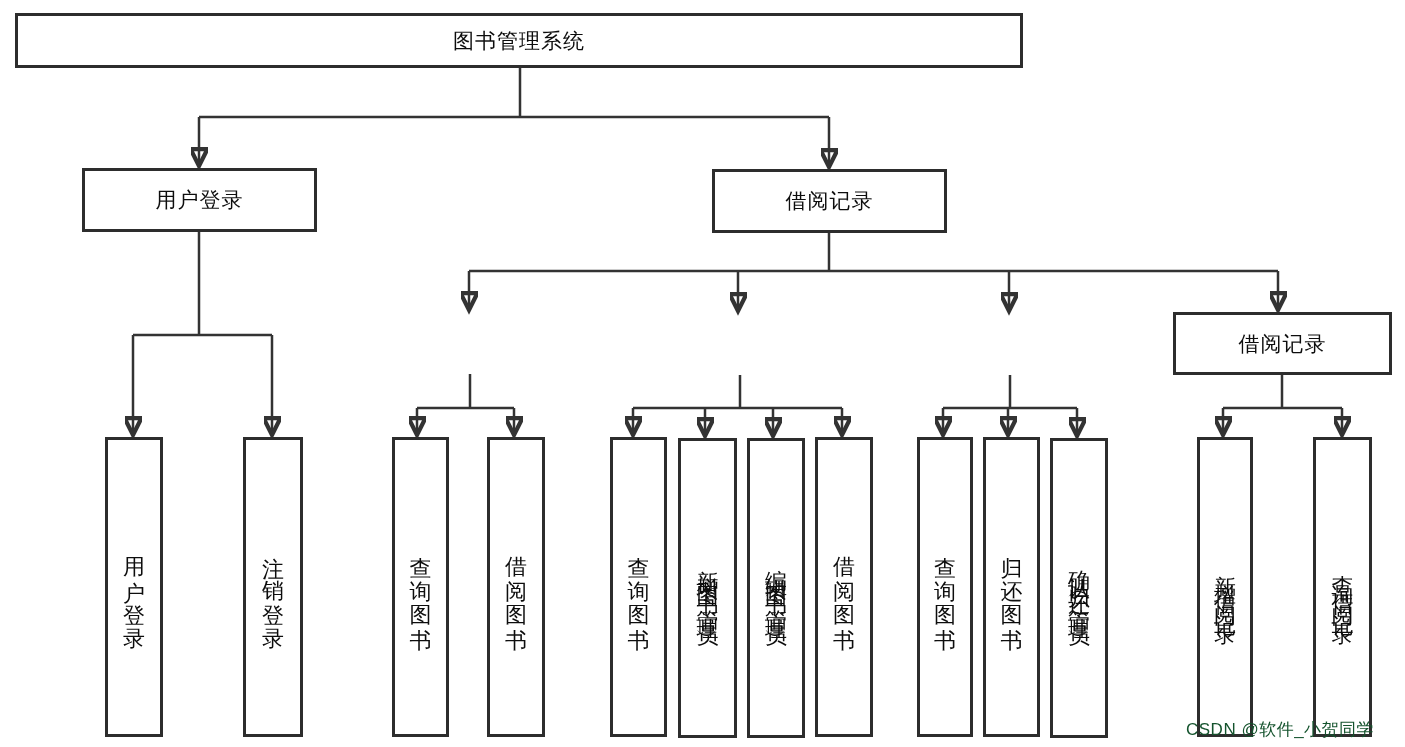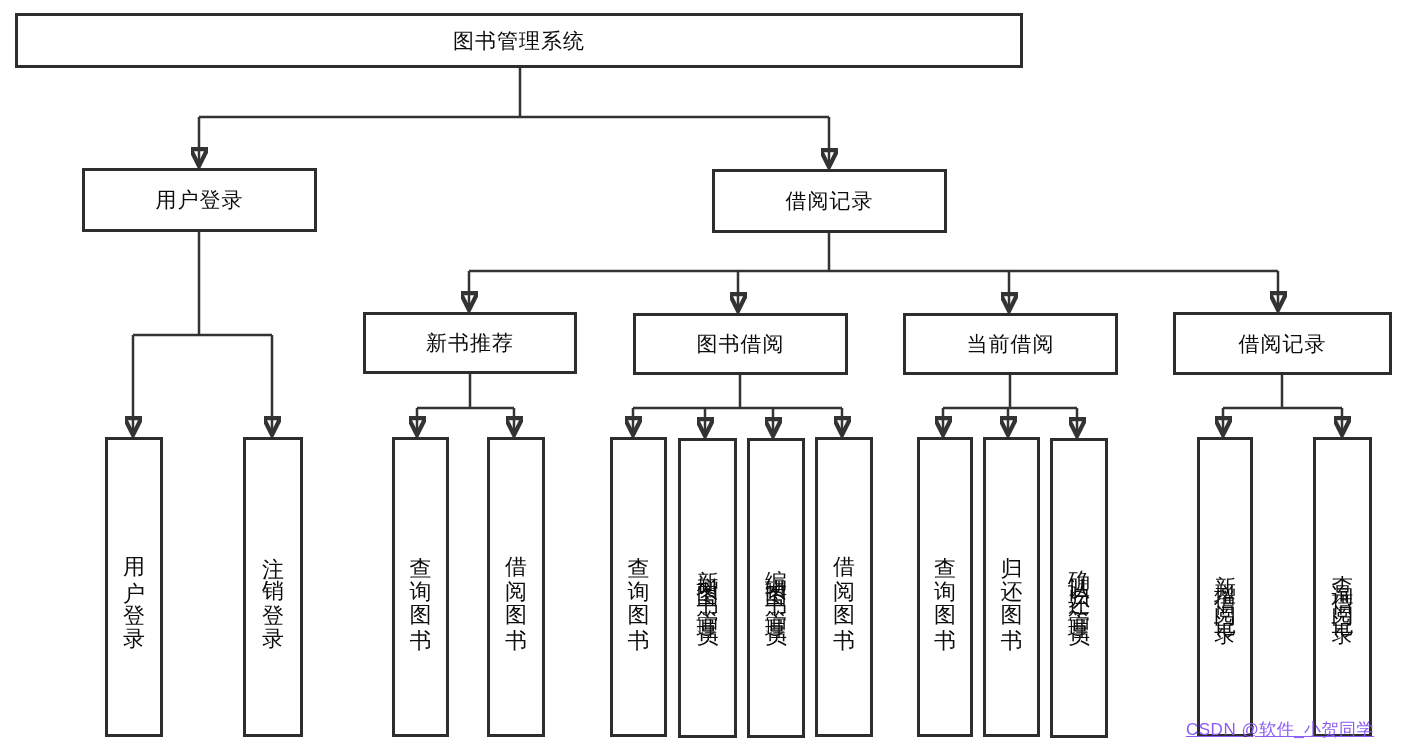--- a/index.html
+++ b/index.html
@@ -29,25 +29,24 @@
     font-size:22px;
     line-height:1;
   }
   .ls4{letter-spacing:24px;}
   .ls6{letter-spacing:10px;}
   .ls9{letter-spacing:8px;}
   .watermark{
     position:absolute;
     left:1186px;top:718px;
     font-size:17px;
-    color:#8b5cf6;
+    color:#14532d;
     white-space:nowrap;
     z-index:3;
     letter-spacing:0.5px;
-    text-decoration:underline;
   }
 </style>
 </head>
 <body>
 
 <div class="canvas">
 
   <svg class="connectors" viewBox="0 0 1405 747" xmlns="http://www.w3.org/2000/svg">
     <defs>
       <marker id="ah" viewBox="0 0 10 10" refX="10" refY="5" markerUnits="userSpaceOnUse" markerWidth="26" markerHeight="17" orient="auto">
@@ -107,29 +106,20 @@
     <span>图书管理系统</span>
   </div>
 
   <div class="node hbox" style="left:82px;top:168px;width:235px;height:64px;">
     <span>用户登录</span>
   </div>
   <div class="node hbox" style="left:712px;top:169px;width:235px;height:64px;">
     <span>借阅记录</span>
   </div>
 
-  <div class="node hbox" style="left:363px;top:312px;width:214px;height:62px;">
-    <span>新书推荐</span>
-  </div>
-  <div class="node hbox" style="left:633px;top:313px;width:215px;height:62px;">
-    <span>图书借阅</span>
-  </div>
-  <div class="node hbox" style="left:903px;top:313px;width:215px;height:62px;">
-    <span>当前借阅</span>
-  </div>
   <div class="node hbox" style="left:1173px;top:312px;width:219px;height:63px;text-align:center;">
     <span>借阅记录</span>
   </div>
 
   <div class="node vbox ls4" style="left:105px;top:437px;width:58px;height:300px;">
     <span>用户登录</span>
   </div>
   <div class="node vbox ls4" style="left:243px;top:437px;width:60px;height:300px;">
     <span>注销登录</span>
   </div>

